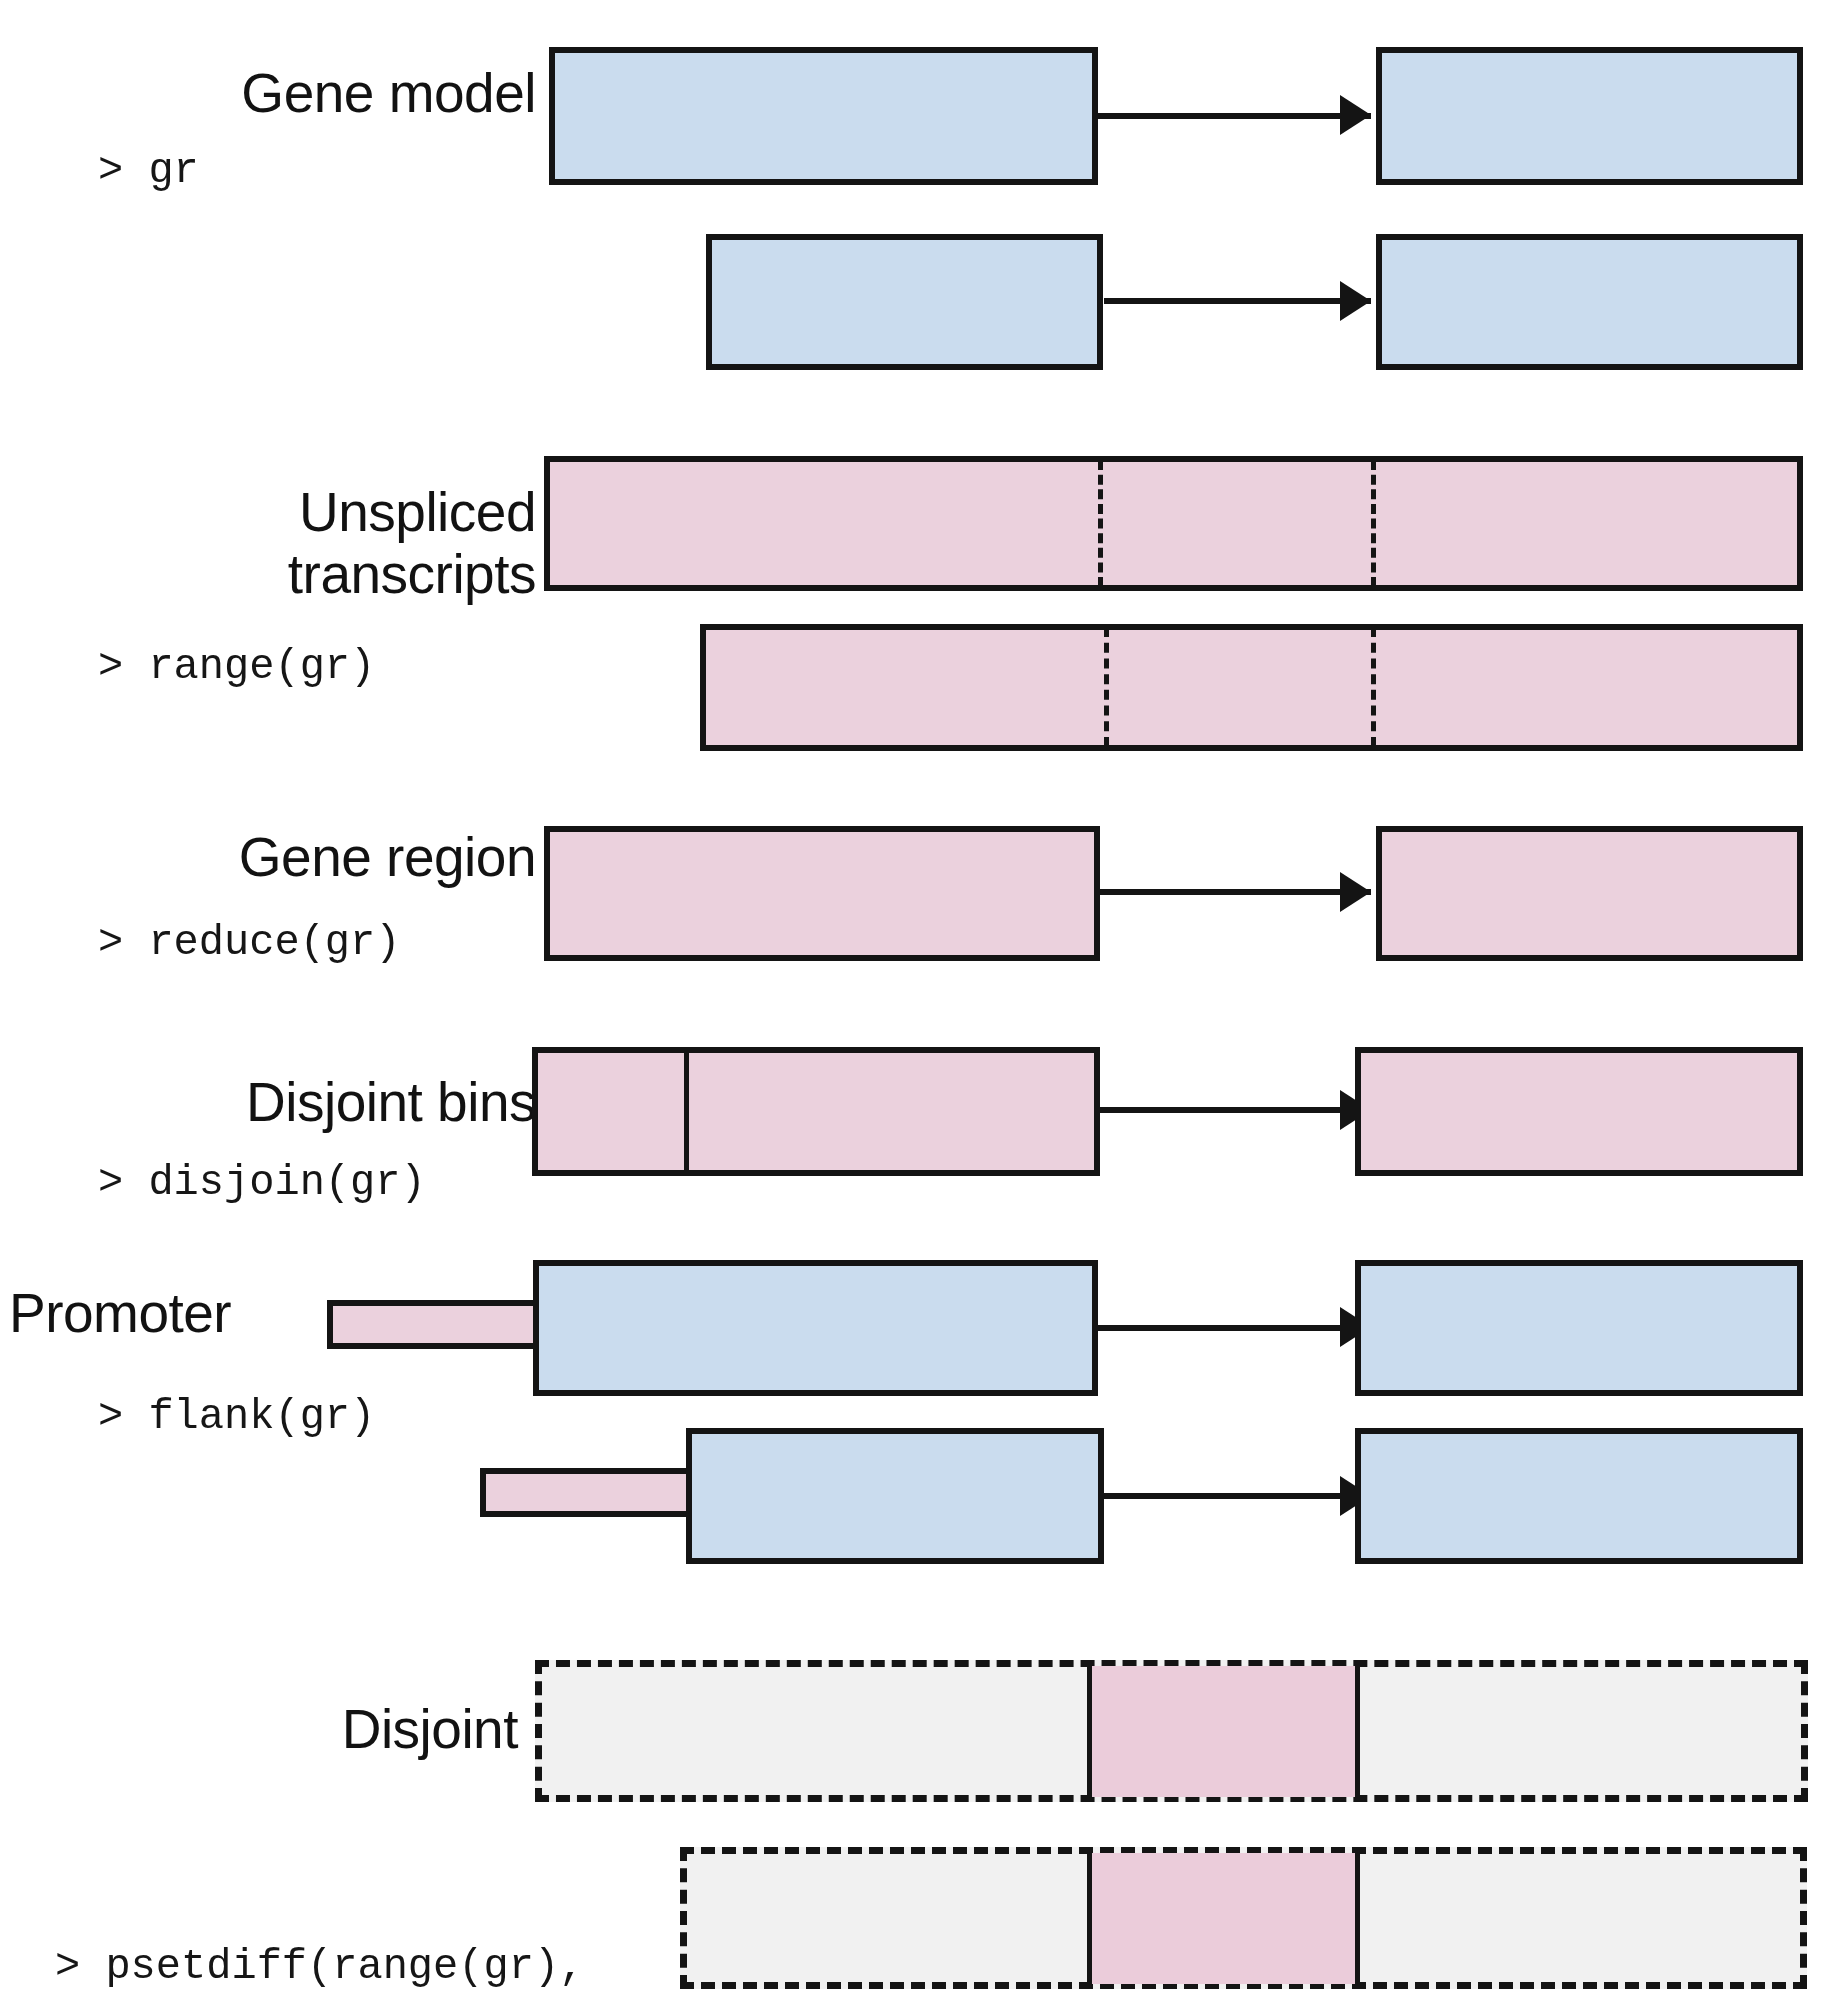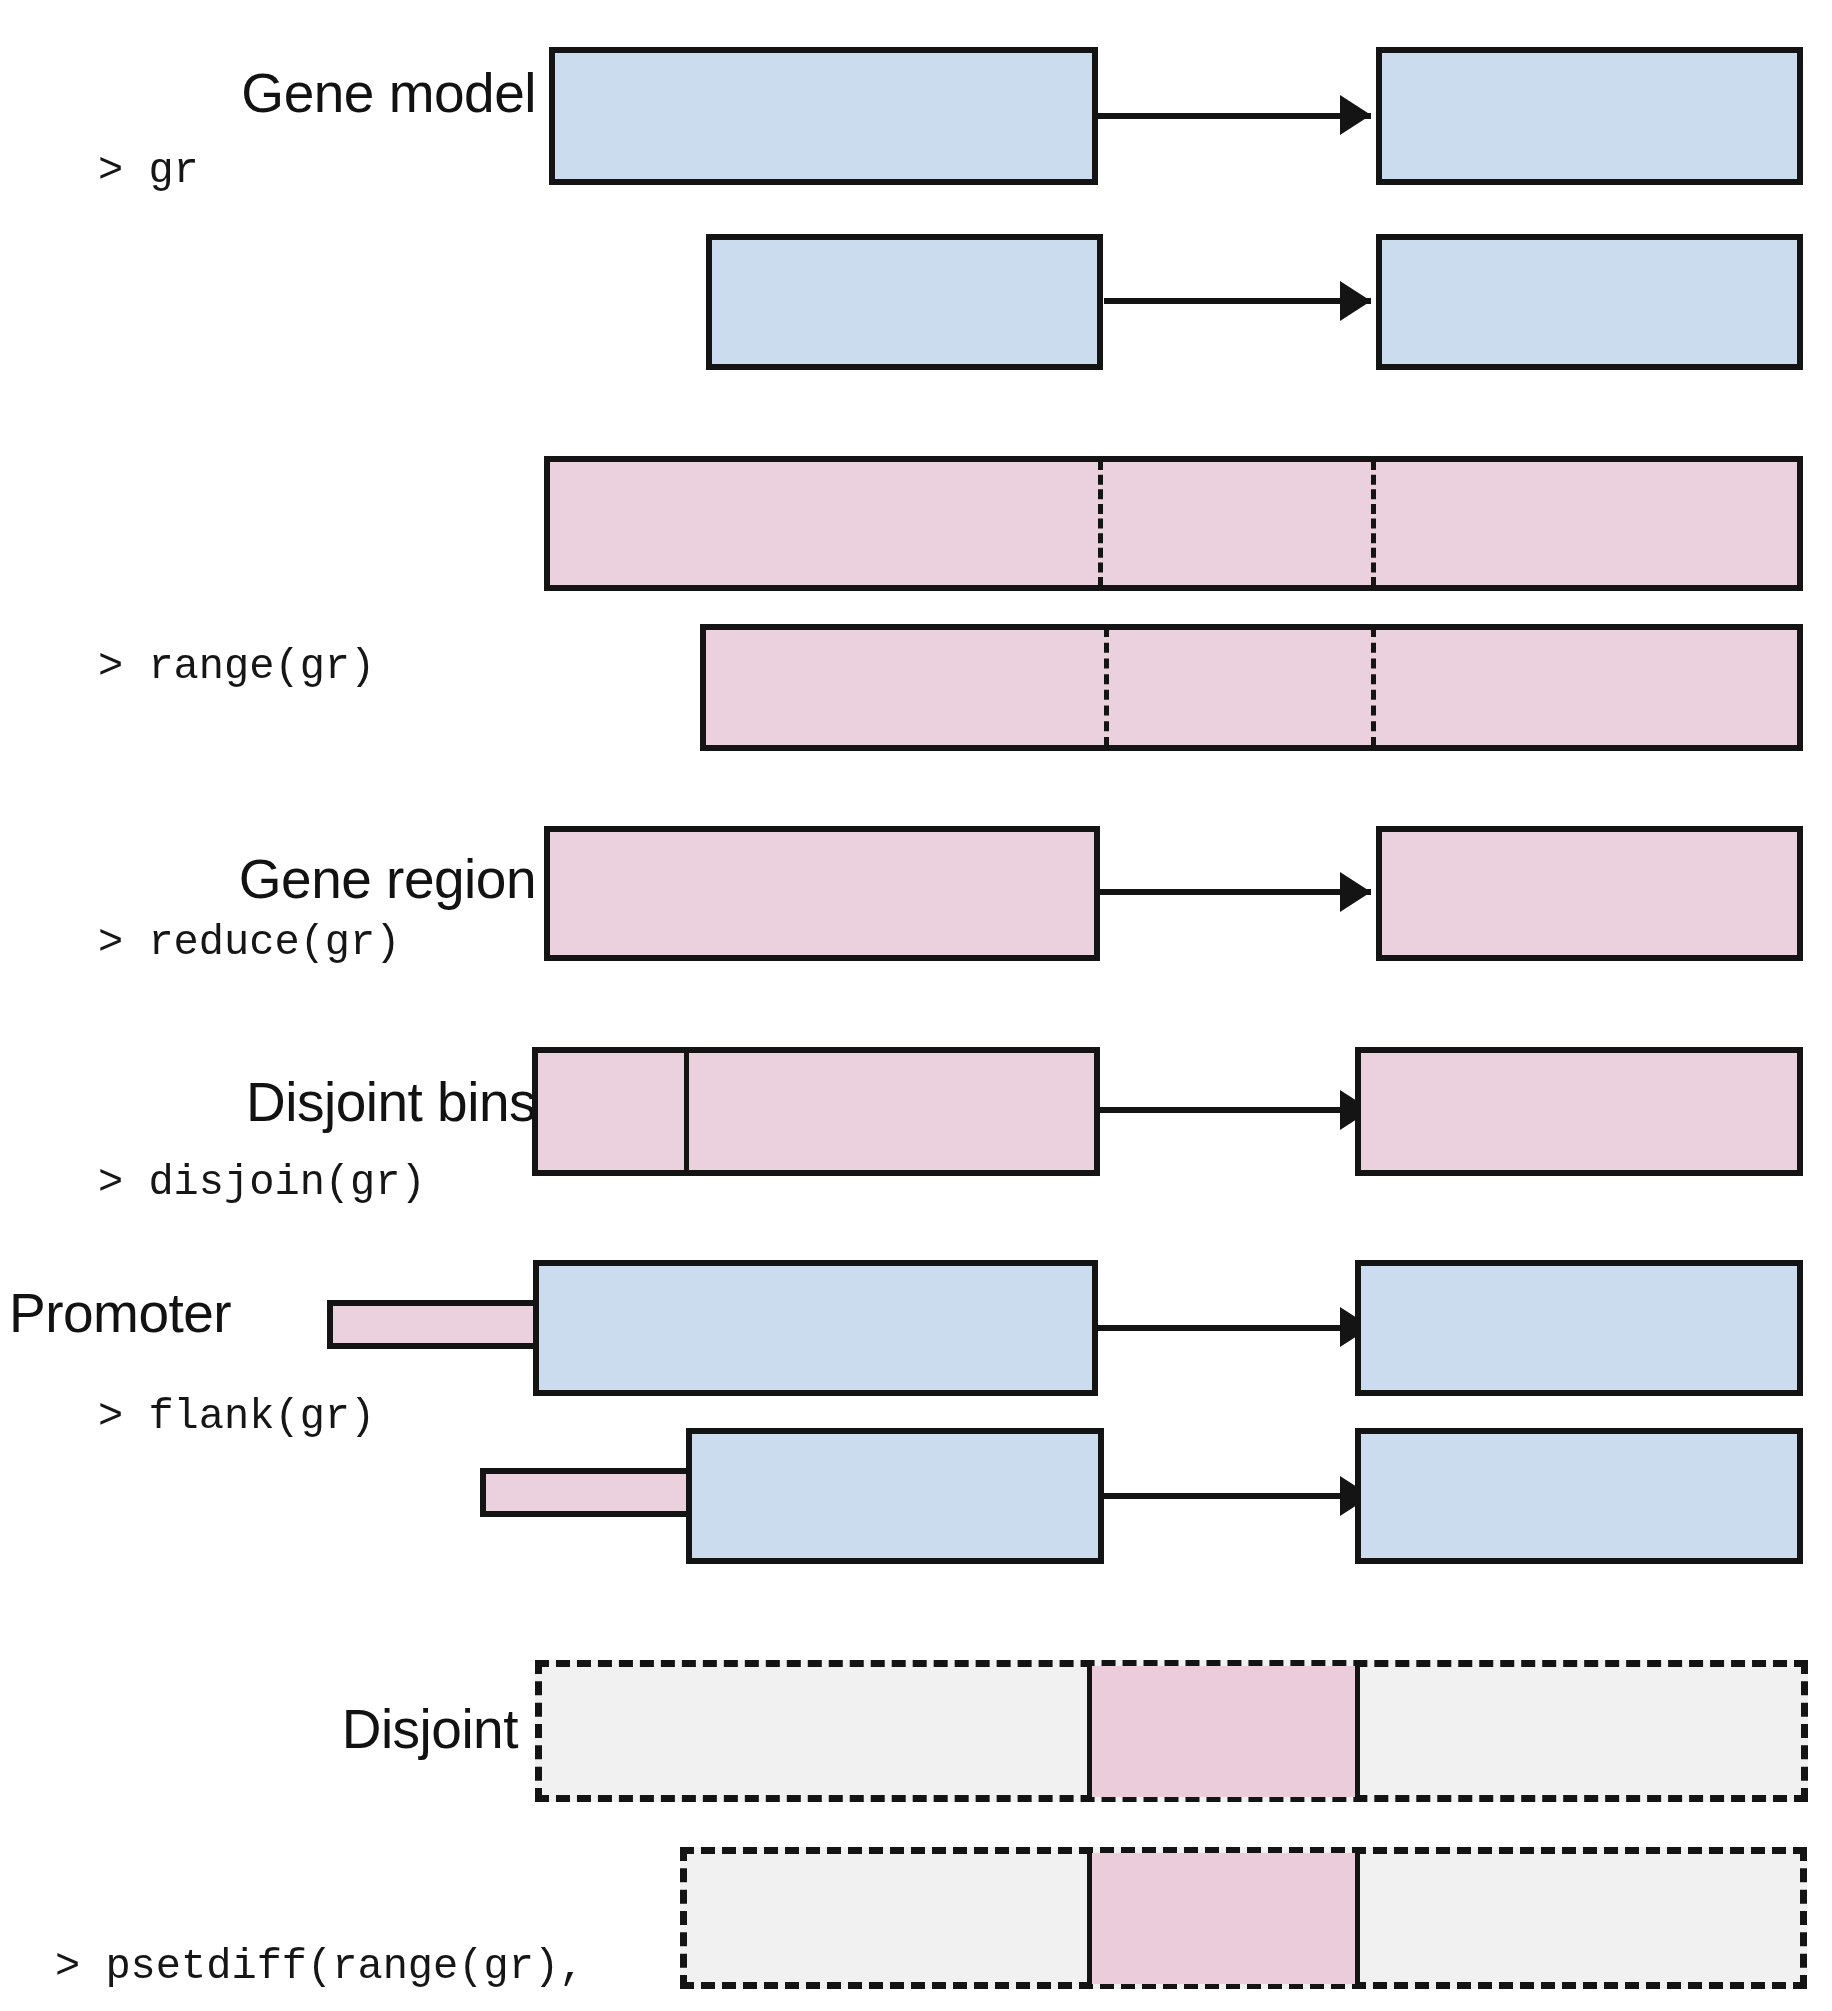--- a/index.html
+++ b/index.html
@@ -97,31 +97,35 @@
   <div class="exon blue" style="left:549px; top:47px; width:549px; height:138px;"></div>
   <div class="intron-line" style="left:1098px; top:113px; width:273px;"></div>
   <div class="arrow-head" style="left:1340px; top:95px;"></div>
   <div class="exon blue" style="left:1376px; top:47px; width:427px; height:138px;"></div>
 
   <div class="exon blue" style="left:706px; top:234px; width:397px; height:136px;"></div>
   <div class="intron-line" style="left:1104px; top:298px; width:267px;"></div>
   <div class="arrow-head" style="left:1340px; top:281px;"></div>
   <div class="exon blue" style="left:1376px; top:234px; width:427px; height:136px;"></div>
 
+  <div class="row-label two-line" style="left:0; top:482px; width:536px;">
+    <div>Unspliced</div>
+    <div>transcripts</div>
+  </div>
   <div class="cmd" style="left:98px; top:641px;">&gt; range(gr)</div>
 
   <div class="exon pink" style="left:544px; top:456px; width:1259px; height:135px;"></div>
   <div class="divider dash" style="left:1098px; top:460px; height:127px;"></div>
   <div class="divider dash" style="left:1371px; top:460px; height:127px;"></div>
 
   <div class="exon pink" style="left:700px; top:624px; width:1103px; height:127px;"></div>
   <div class="divider dash" style="left:1104px; top:627px; height:120px;"></div>
   <div class="divider dash" style="left:1371px; top:627px; height:120px;"></div>
 
-  <div class="row-label" style="left:0; top:850px; width:536px;">Gene region</div>
+  <div class="row-label" style="left:0; top:828px; width:536px;">Gene region</div>
   <div class="cmd" style="left:98px; top:917px;">&gt; reduce(gr)</div>
 
   <div class="exon pink" style="left:544px; top:826px; width:556px; height:135px;"></div>
   <div class="intron-line" style="left:1100px; top:889px; width:271px;"></div>
   <div class="arrow-head" style="left:1340px; top:872px;"></div>
   <div class="exon pink" style="left:1376px; top:826px; width:427px; height:135px;"></div>
 
   <div class="row-label" style="left:0; top:1073px; width:536px;">Disjoint bins</div>
   <div class="cmd" style="left:98px; top:1157px;">&gt; disjoin(gr)</div>
 

